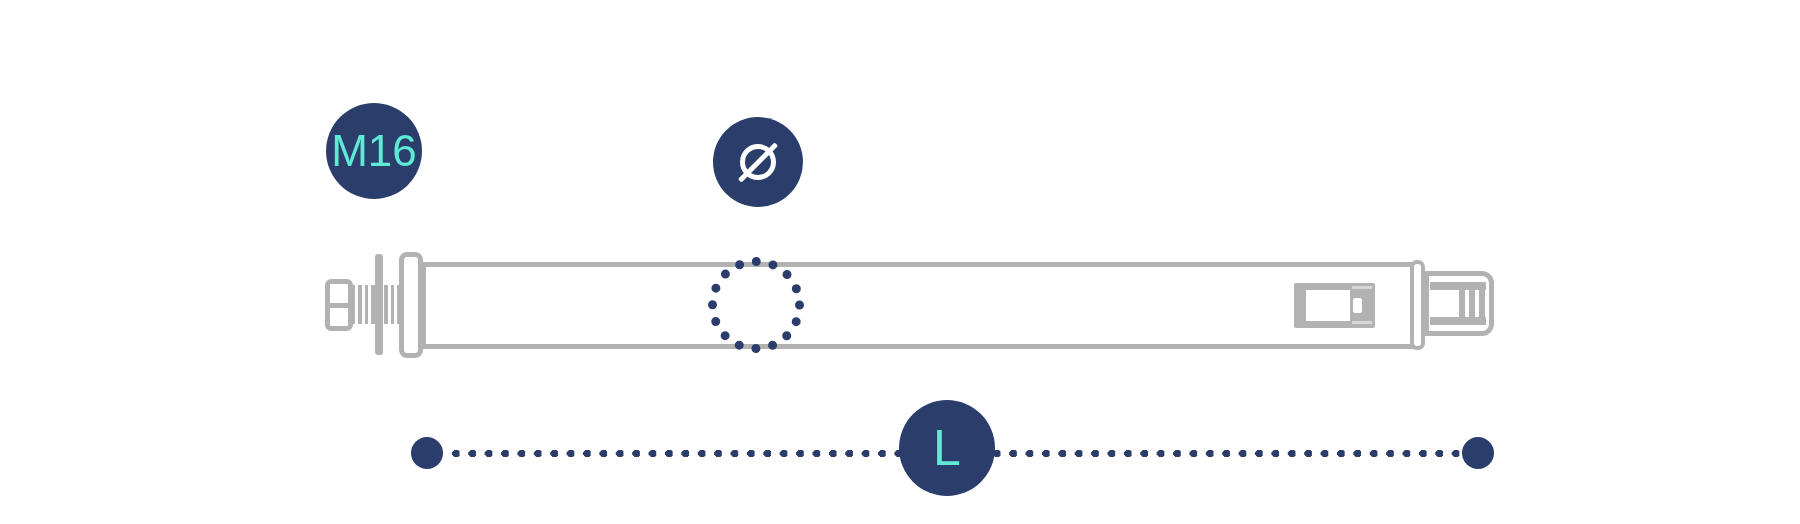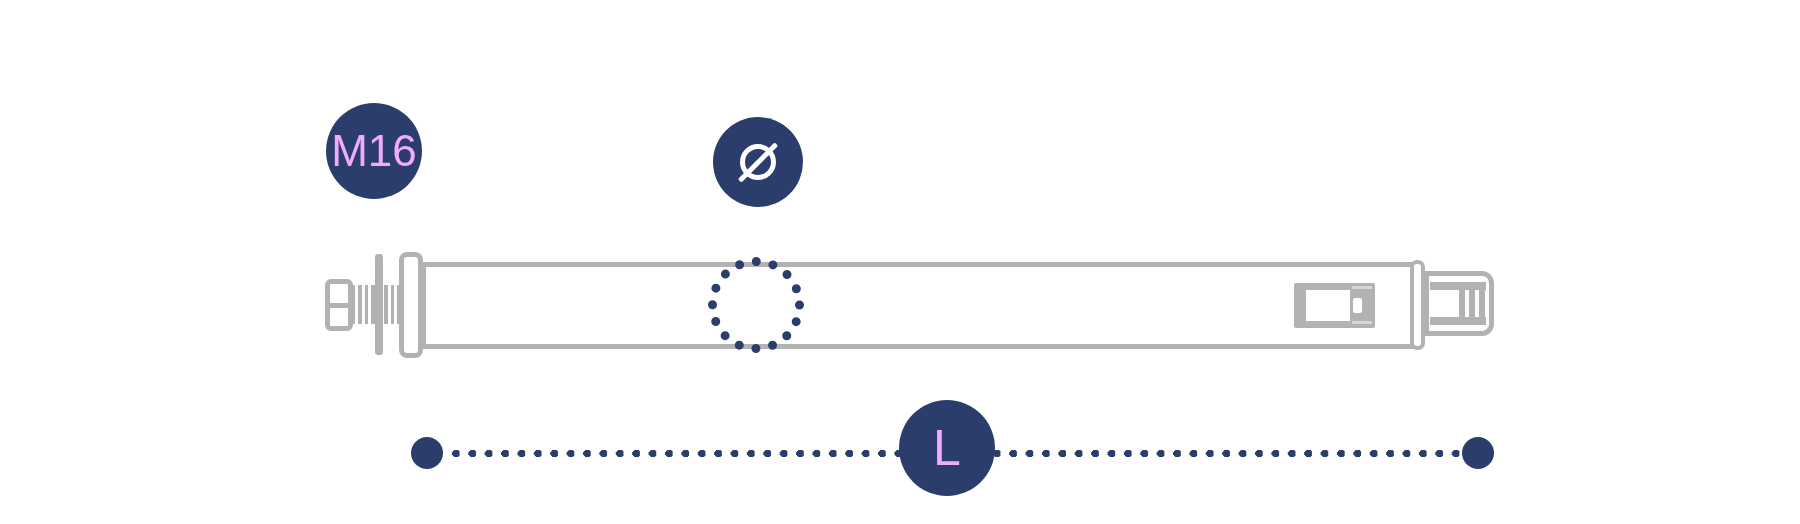--- a/index.html
+++ b/index.html
@@ -18,21 +18,21 @@
   .abs { position: absolute; }
 
   
   .badge {
     position: absolute;
     background: #2b3e6b;
     border-radius: 50%;
     display: flex;
     align-items: center;
     justify-content: center;
-    color: #f0abfc;
+    color: #5eead4;
     z-index: 6;
     text-align: right;
   }
   #badge-thread { left: 326px; top: 103px; width: 96px; height: 96px; font-size: 44px; }
   #badge-length { left: 899px; top: 400px; width: 96px; height: 96px; font-size: 50px; }
   #badge-diameter { left: 713px; top: 117px; width: 90px; height: 90px; }
 
   
   .dia-glyph { position: relative; width: 56px; height: 56px; }
   .dia-ring {

